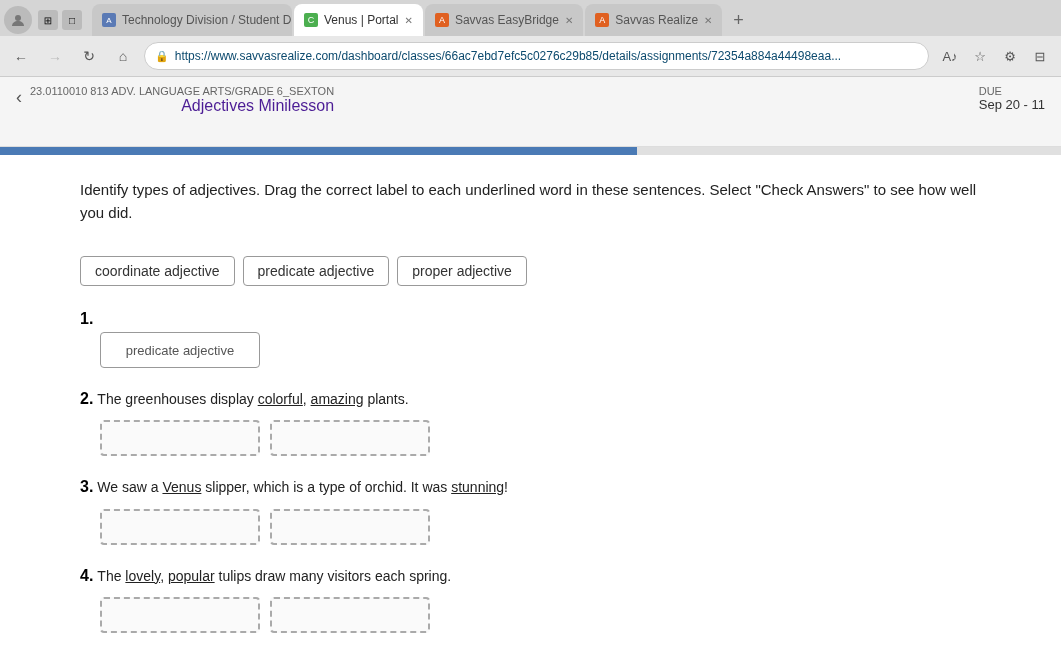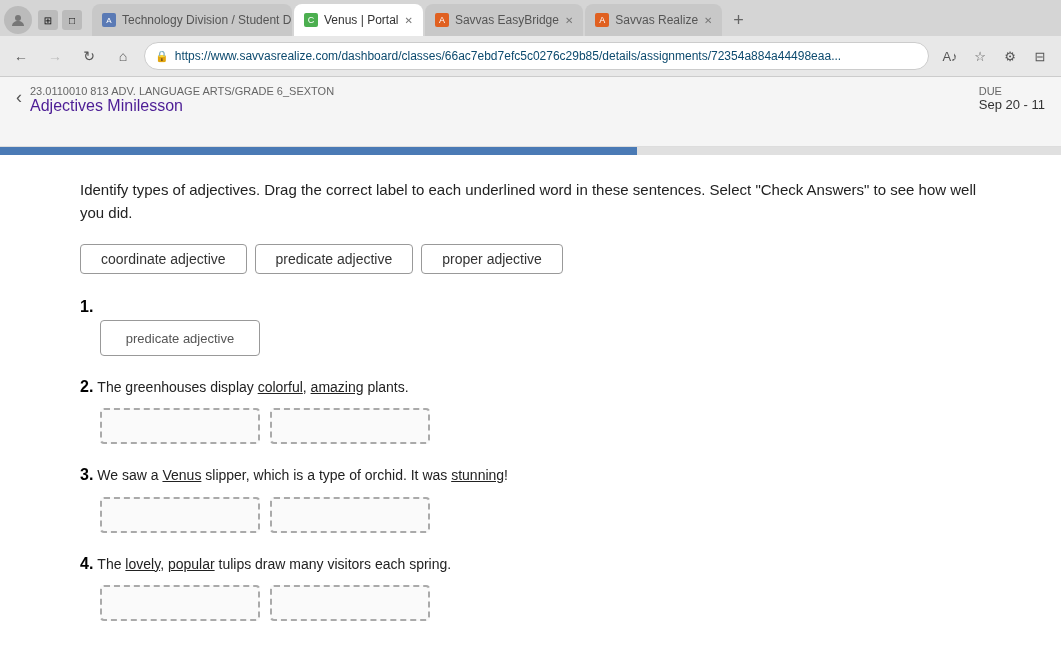--- a/index.html
+++ b/index.html
@@ -158,20 +158,21 @@
     .back-btn {
       font-size: 18px;
       color: #555;
       cursor: pointer;
       margin-top: 2px;
     }
 
     .assignment-info {
       display: flex;
       flex-direction: column;
+      align-items: flex-end;
     }
 
     .assignment-class {
       font-size: 11px;
       color: #666;
       text-transform: uppercase;
     }
 
     .assignment-title {
       font-size: 16px;
@@ -209,35 +210,35 @@
 
     
     .main-content {
       padding: 24px 80px;
       background: #fff;
     }
 
     .instructions {
       font-size: 15px;
       color: #222;
-      margin-bottom: 20px;
+      margin-bottom: 32px;
       line-height: 1.5;
     }
 
     
     .label-chips {
       display: flex;
       gap: 8px;
       margin-bottom: 24px;
     }
 
     .label-chip {
       border: 1px solid #999;
       border-radius: 4px;
-      padding: 6px 20px;
+      padding: 6px 14px;
       font-size: 14px;
       color: #333;
       background: #fff;
       cursor: grab;
     }
 
     
     .exercise {
       margin-bottom: 20px;
     }

